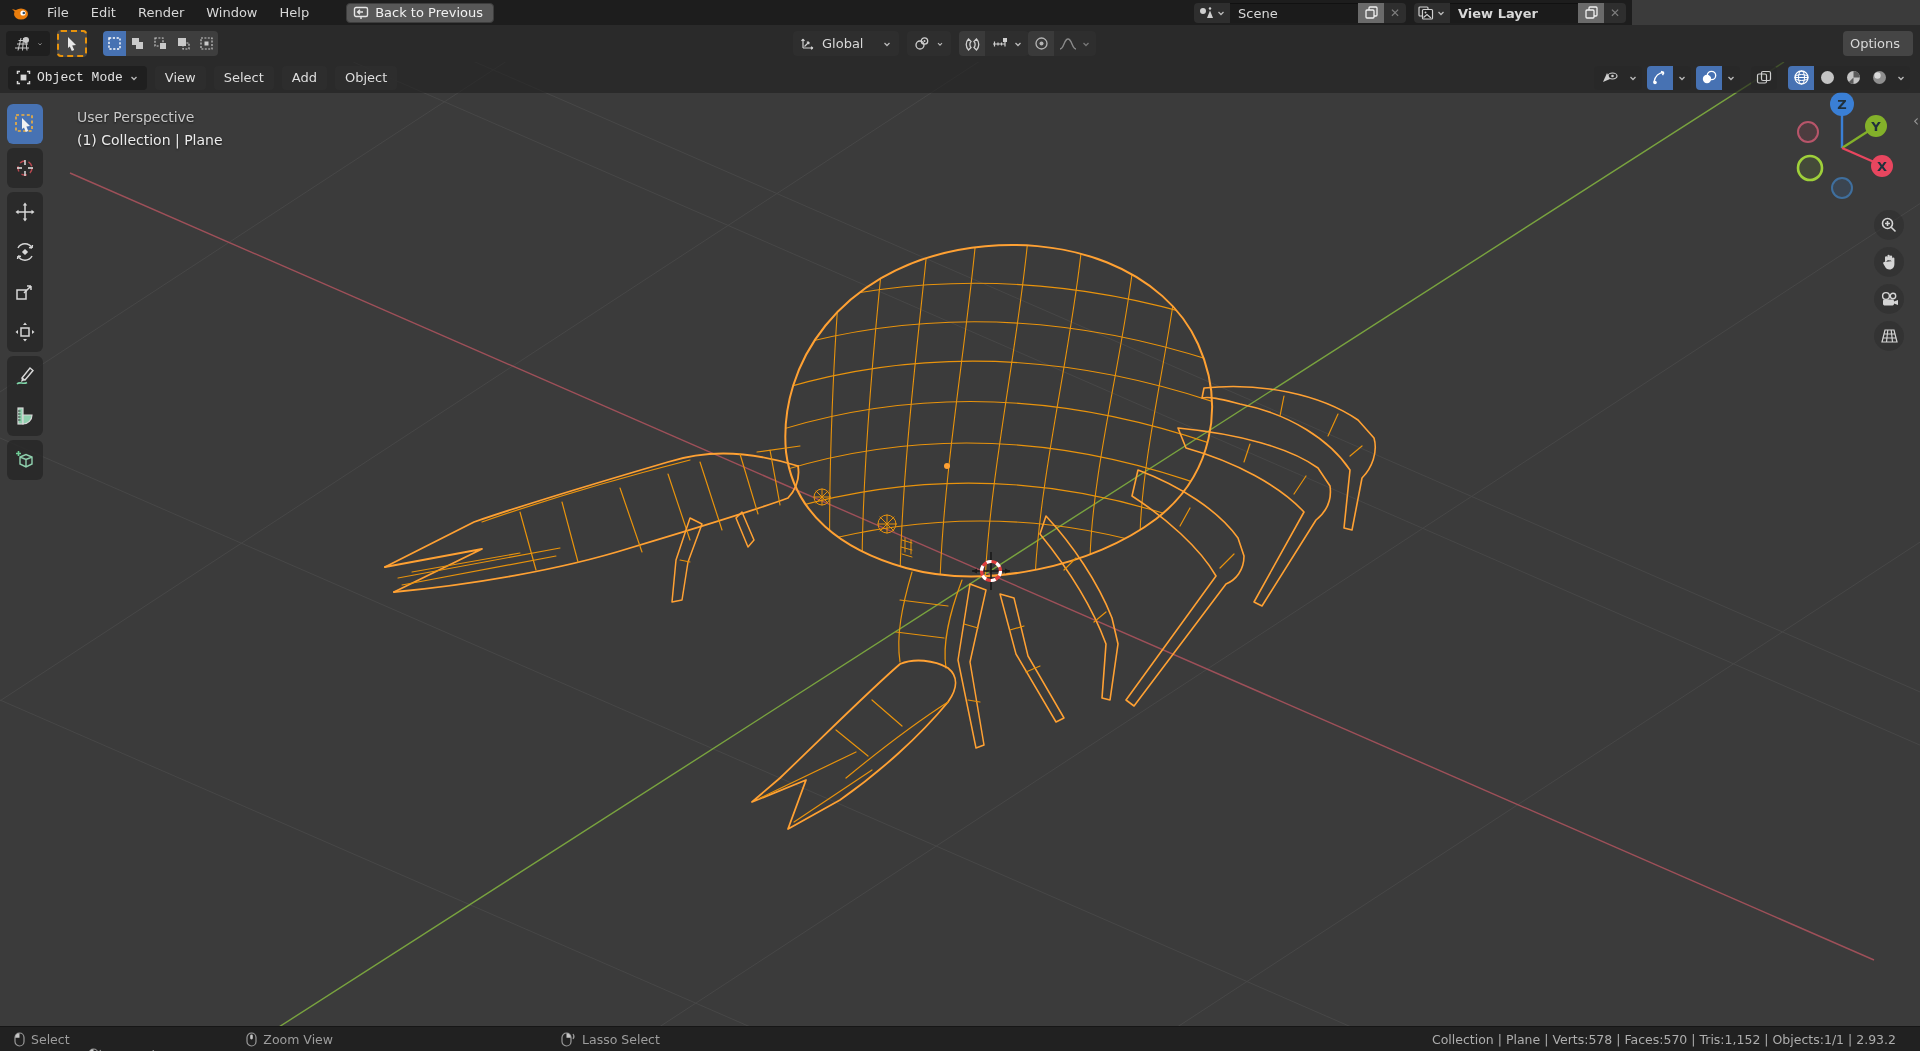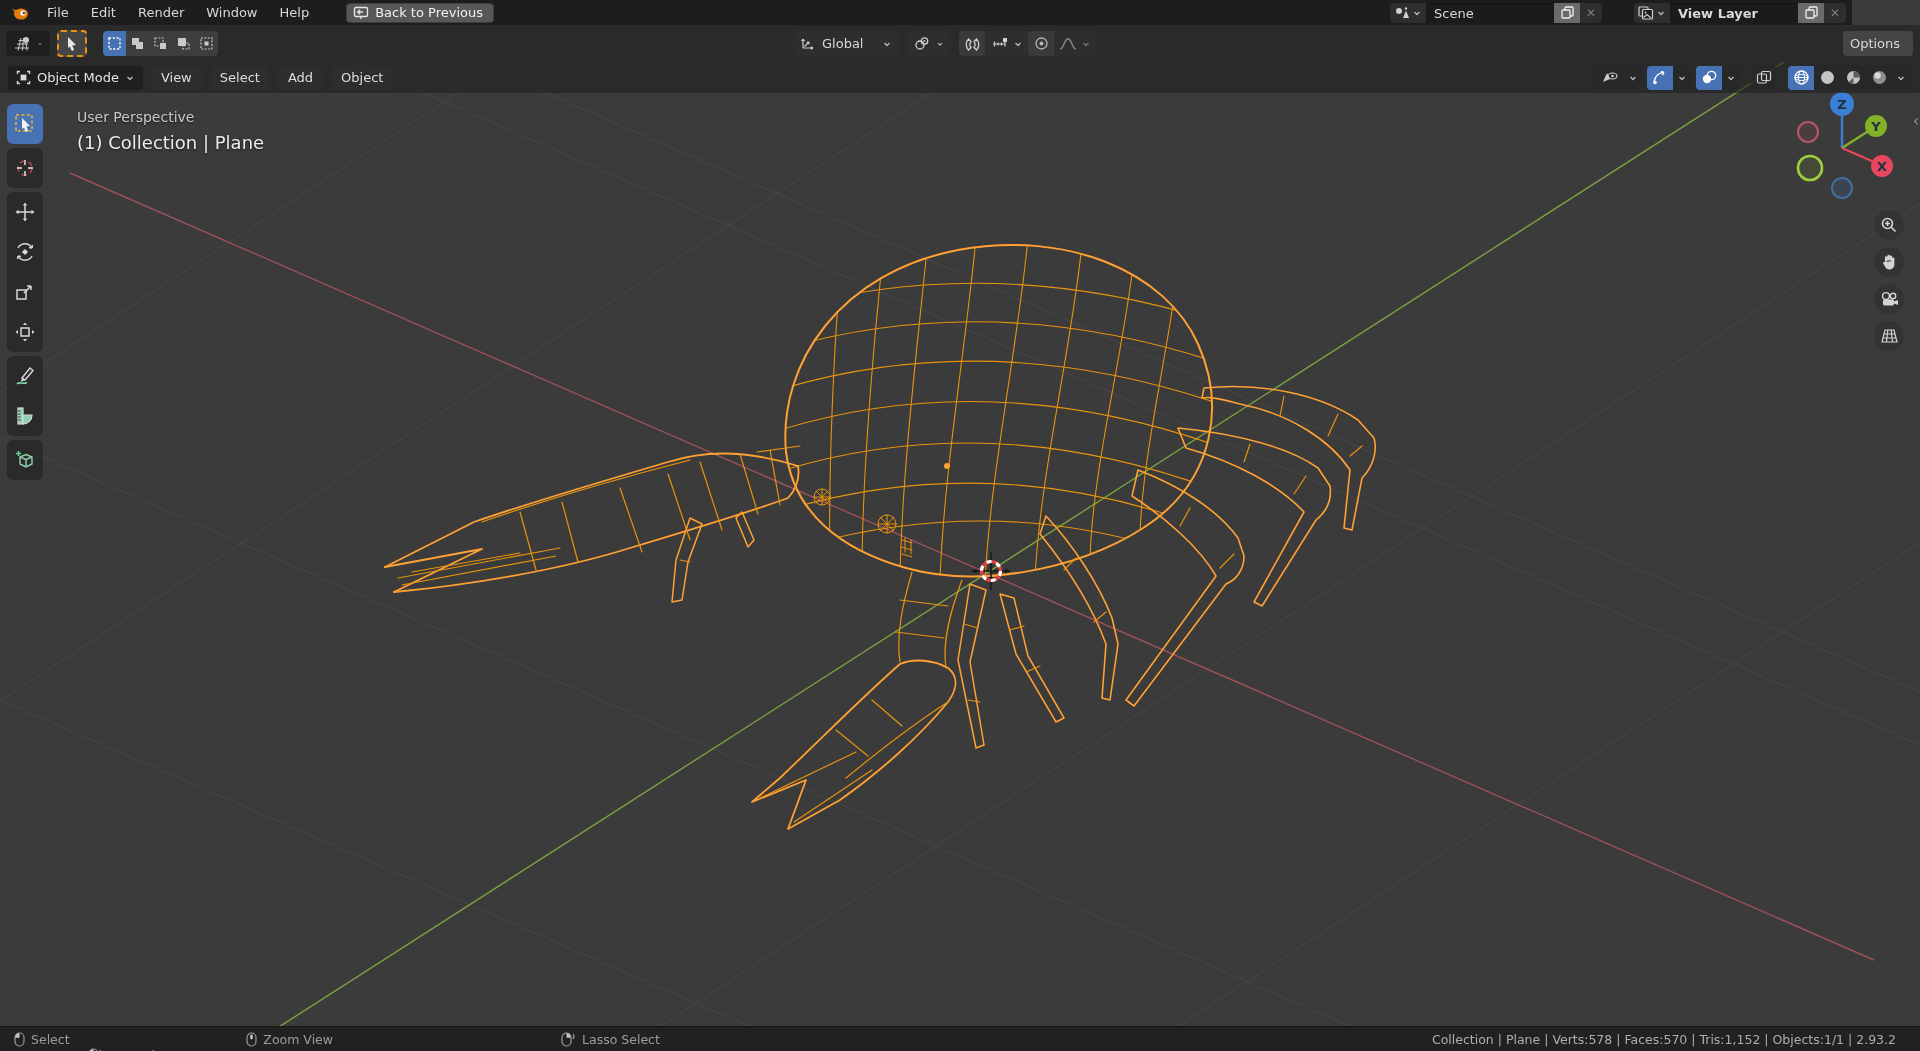--- a/index.html
+++ b/index.html
@@ -1,27 +1,27 @@
 <!DOCTYPE html>
 <html><head>
 <meta charset="utf-8">
 <style>
   * { box-sizing: border-box; margin:0; padding:0; }
   html,body { width:1920px; height:1051px; overflow:hidden; background:#3b3b3b;
     font-family:"DejaVu Sans", sans-serif; -webkit-font-smoothing:antialiased; }
 
   
-  #topbar { position:absolute; top:0; left:0; width:1852px; height:25px;
+  #topbar { position:absolute; top:0; left:0; width:1632px; height:25px;
     background:#1d1d1d; display:flex; align-items:center; z-index:40; }
   .menu-item { color:#d8d8d8; font-size:13px; padding:0 11px; line-height:25px; cursor:default; border-radius:4px; }
   #back-btn { margin-left:26px; background:#585858; border:1px solid #3d3d3d; border-radius:4px;
     height:20px; display:flex; align-items:center; gap:6px; padding:0 10px 0 6px;
     color:#f0f0f0; font-size:13px; }
   .tb-spacer { flex:1; }
-  .id-group { display:flex; align-items:flex-end; height:20px; margin-right:8px;margin-left:24px; }
+  .id-group { display:flex; align-items:flex-end; height:20px; margin-right:8px; }
   .id-iconbtn { background:#2e2e2e; border-radius:4px 0 0 4px; height:20px; display:flex;
     align-items:center; padding:0 4px; gap:2px; }
   .id-field { background:#1b1b1b; border-top:1px solid #111; height:20px; color:#d8d8d8;
     font-size:13px; display:flex; align-items:center; padding:0 8px; width:128px; }
   .id-copy { background:#6a6a6a; height:20px; width:26px; display:flex; align-items:center;
     justify-content:center; }
   .id-x { background:#2e2e2e; border-radius:0 4px 4px 0; height:20px; width:22px; color:#7e7e7e;
     font-size:12px; display:flex; align-items:center; justify-content:center; }
 
   
@@ -59,21 +59,21 @@
   #left-toolbar { position:absolute; left:7px; top:42px; width:36px; display:flex;
     flex-direction:column; gap:4px; z-index:20; }
   .lt-group { background:rgba(40,40,40,0.85); border-radius:6px; display:flex; flex-direction:column; }
   .lt-btn { width:36px; height:40px; display:flex; align-items:center; justify-content:center;
     border-radius:6px; }
   .lt-btn.active { background:#4772b3; }
 
   
   #vp-label1 { position:absolute; left:77px; top:47px; color:#c9c9c9; font-size:14px;
     text-shadow:0 1px 2px rgba(0,0,0,.6); z-index:15; }
-  #vp-label2 { position:absolute; left:77px; top:70px; color:#ececec; font-size:18px;
+  #vp-label2 { position:absolute; left:77px; top:70px; color:#ececec; font-size:14px;
     text-shadow:0 1px 2px rgba(0,0,0,.6); z-index:15; }
 
   
   #gizmo { position:absolute; right:16px; top:28px; width:124px; height:124px; z-index:15; }
   #gizmo text { font-size:13px; font-weight:bold; fill:#20303c; }
   #nav-btns { position:absolute; right:16px; top:148px; display:flex; flex-direction:column;
     gap:7px; z-index:15; }
   .nav-btn { width:30px; height:30px; border-radius:50%; background:rgba(45,45,45,0.55);
     display:flex; align-items:center; justify-content:center; }
   #sidebar-chev { position:absolute; right:1px; top:50px; color:#9a9a9a; font-size:15px; z-index:15; }
@@ -413,21 +413,21 @@
     <g>
       <line x1="991" y1="552" x2="991" y2="590" stroke="#1a1a1a" stroke-width="1.6"></line>
       <line x1="972" y1="571" x2="1010" y2="571" stroke="#1a1a1a" stroke-width="1.6"></line>
       <path d="M 972 571 l 5 -2.5 v 5 Z M 1010 571 l -5 -2.5 v 5 Z" fill="#1a1a1a" stroke="none"></path>
       <circle cx="991" cy="571" r="9.5" fill="none" stroke="#e03f3f" stroke-width="3.2"></circle>
       <circle cx="991" cy="571" r="9.5" fill="none" stroke="#ffffff" stroke-width="3.2" stroke-dasharray="5 5"></circle>
     </g>
   </svg>
 
   <div id="vp-header">
-    <div class="vph-pill" style="margin-left:8px; background:#1f1f1f;">
+    <div class="vph-pill" style="margin-left:8px; background:#1f1f1f;font-family:Liberation Mono, monospace;">
       <span style="display:flex;">
         <svg width="15" height="15" viewBox="0 0 15 15">
           <path d="M1.5 4 V1.5 H4 M11 1.5 H13.5 V4 M13.5 11 V13.5 H11 M4 13.5 H1.5 V11" stroke="#d8d8d8" stroke-width="1.5" fill="none"></path>
           <rect x="4.6" y="4.6" width="5.8" height="5.8" fill="#d8d8d8"></rect>
         </svg>
       </span>
       <span>Object Mode</span>
       <svg class="chev" viewBox="0 0 10 10">
           <path d="M2.5 4 L5 6.5 L7.5 4" stroke="#bbb" fill="none" stroke-width="1.3"></path>
         </svg>

